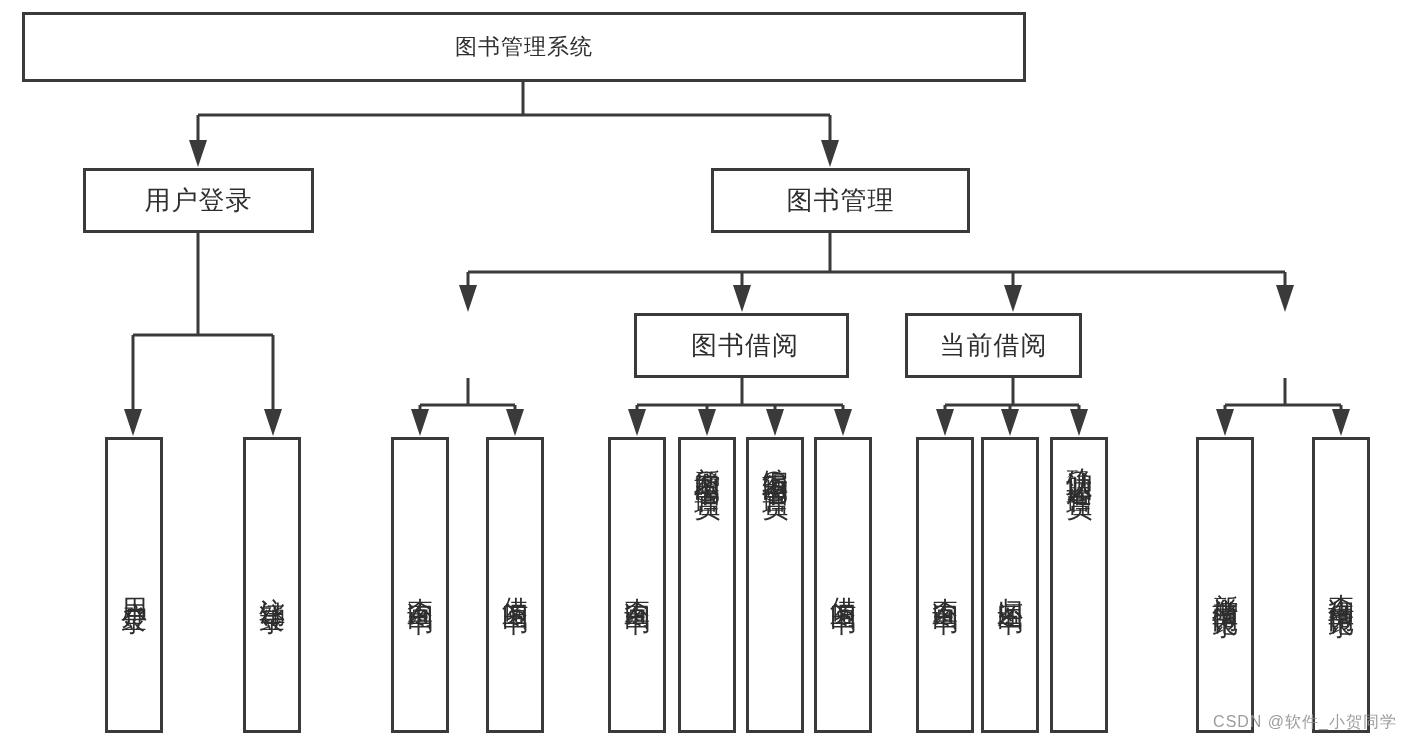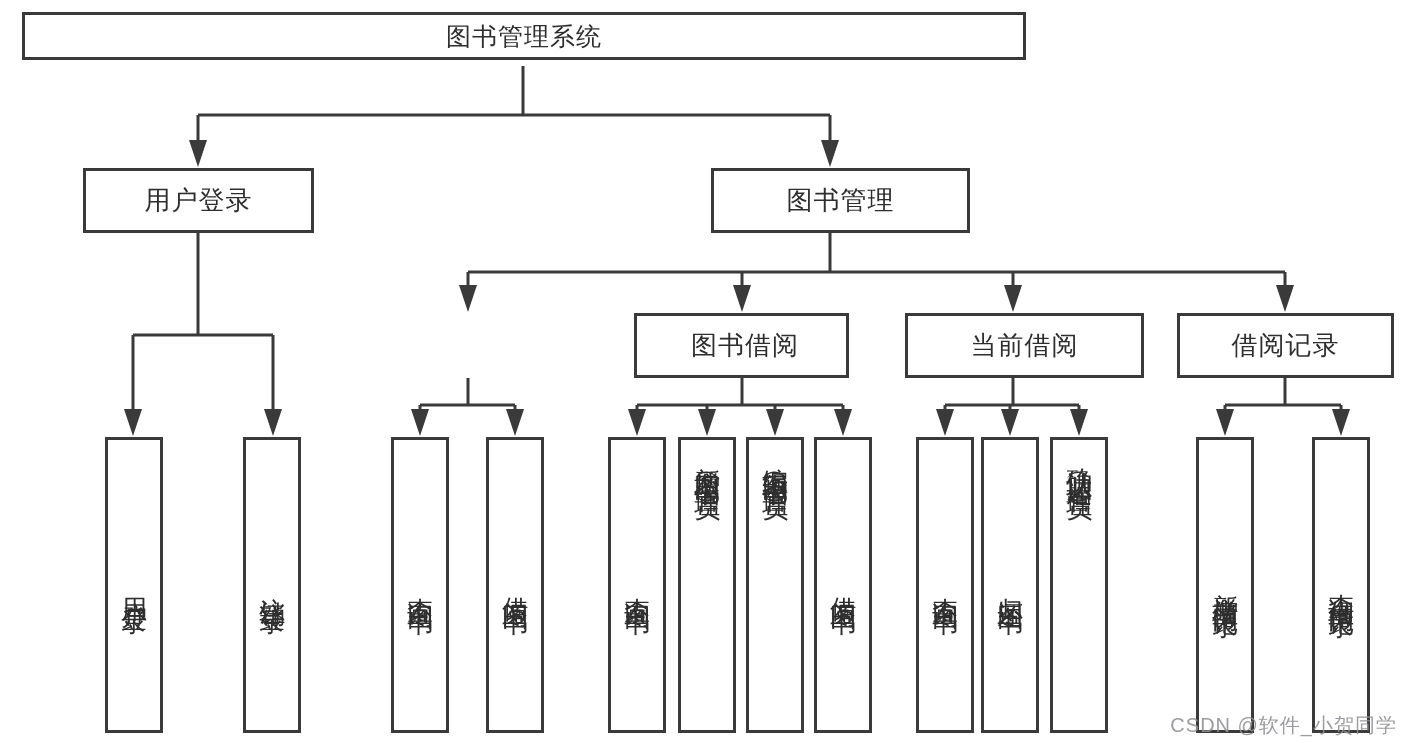--- a/index.html
+++ b/index.html
@@ -22,26 +22,26 @@
     box-sizing: border-box;
     background: #ffffff;
     border: 3px solid #3a3a3a;
     display: flex;
     align-items: center;
     justify-content: center;
     color: #2e2e2e;
     z-index: 2;
   }
   .h-label { font-size: 26px; letter-spacing: 1px; white-space: nowrap; }
-  .root-box { left: 22px; top: 12px; width: 1004px; height: 48px; font-size: 25px; letter-spacing: 1px; }
+  .root-box { left: 22px; top: 12px; width: 1004px; height: 70px; font-size: 22px; letter-spacing: 1px; }
   .n-user    { left: 83px;  top: 168px; width: 231px; height: 65px; }
   .n-mgmt    { left: 711px; top: 168px; width: 259px; height: 65px; }
   .n-rec     { left: 358px; top: 313px; width: 221px; height: 65px; }
   .n-borrow  { left: 634px; top: 313px; width: 215px; height: 65px; padding-left: 7px; }
-  .n-current { left: 905px; top: 313px; width: 239px; height: 65px; font-family: Liberation Serif, serif; }
+  .n-current { left: 905px; top: 313px; width: 177px; height: 65px; font-family: Liberation Serif, serif; }
   .n-records { left: 1177px; top: 313px; width: 217px; height: 65px; }
   .leaf {
     top: 437px;
     width: 58px;
     height: 296px;
     font-family: "Liberation Serif", serif;
     font-size: 26px;
     align-items: center;
   }
   .leaf span {
@@ -62,21 +62,21 @@
   .lf9  { left: 916px; }
   .lf10 { left: 981px; }
   .lf11 { left: 1050px; }
   .lf12 { left: 1196px; }
   .lf13 { left: 1312px; }
   .watermark {
     position: absolute;
     top: 712px;
     right: 8px;
     z-index: 3;
-    font-size: 20px;
+    font-size: 16px;
     letter-spacing: 1px;
     color: rgba(145, 145, 150, 0.9);
     white-space: nowrap;
   }
 </style>
 </head>
 <body>
 
 <div class="stage">
 
@@ -114,21 +114,20 @@
     </g>
   </svg>
 
   <div class="box root-box">图书管理系统</div>
 
   <div class="box n-user h-label">用户登录</div>
   <div class="box n-mgmt h-label">图书管理</div>
 
   <div class="box n-borrow h-label">图书借阅</div>
   <div class="box n-current h-label">当前借阅</div>
-  <div class="box n-records h-label">借阅记录</div>
 
   <div class="box leaf lf1">
     <span>用户登录</span>
   </div>
   <div class="box leaf lf2">
     <span>注销登录</span>
   </div>
 
   <div class="box leaf lf3">
     <span>查询图书</span>

